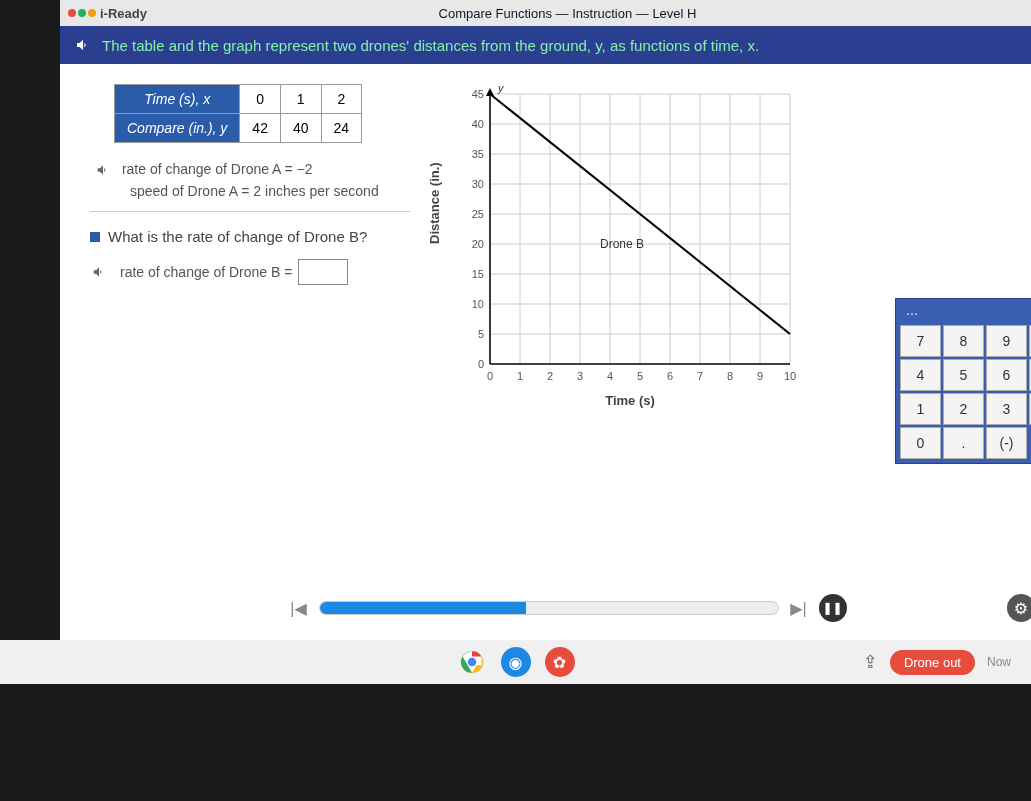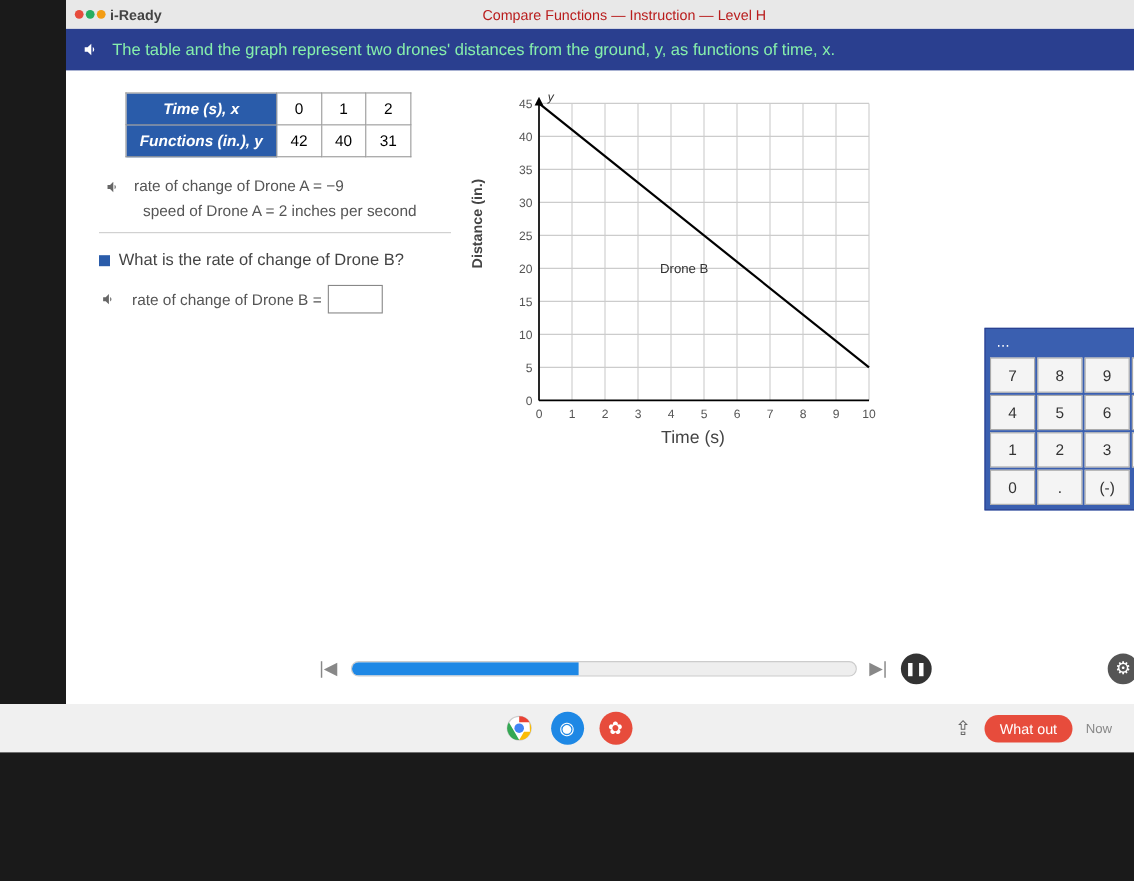--- a/index.html
+++ b/index.html
@@ -30,21 +30,21 @@
   }
   .logo-dots { display: flex; gap: 2px; margin-right: 4px; }
   .dot { width: 8px; height: 8px; border-radius: 50%; }
   .dot.r { background: #e74c3c; }
   .dot.g { background: #27ae60; }
   .dot.b { background: #f39c12; }
   .logo-text { font-weight: bold; color: #444; }
   .top-title {
     position: absolute;
     left: 50%; transform: translateX(-50%);
-    color: #b91c1c;
+    color: #0f172a;
     font-size: 13px;
   }
   .top-close {
     position: absolute;
     right: 8px; top: 4px;
     color: #666;
     font-weight: bold;
     cursor: pointer;
   }
   .instruction-bar {
@@ -86,21 +86,21 @@
   }
   .data-table td, .data-table th {
     border: 1px solid #999;
     padding: 6px 12px;
     text-align: center;
     font-size: 14px;
   }
   .data-table .hcell {
     background: #2a5caa;
     color: #fff;
-    font-weight: bold;
+    font-weight: normal;
   }
   .info-line {
     color: #555;
     font-size: 14px;
     margin-left: 4px;
     margin-bottom: 4px;
   }
   .divider {
     border: none;
     border-top: 1px solid #ccc;
@@ -138,22 +138,22 @@
     left: -6px; top: 50%;
     transform: translateY(-50%) rotate(-90deg);
     transform-origin: left center;
     font-size: 13px; color: #444;
     font-weight: bold;
   }
   .axis-label-x {
     position: absolute;
     bottom: -4px; left: 50%;
     transform: translateX(-50%);
-    font-size: 16px; color: #444;
-    font-weight: normal;
+    font-size: 13px; color: #444;
+    font-weight: bold;
   }
   
   .keypad {
     position: absolute;
     right: -30px; bottom: -60px;
     width: 180px;
     background: #3a5fb0;
     padding: 4px;
     border: 1px solid #2a3f8f;
   }
@@ -291,35 +291,35 @@
 
       <table class="data-table">
         <tbody>
             <tr>
           <td class="hcell"><span class="em">Time (s), x</span></td>
           <td>0</td>
           <td>1</td>
           <td>2</td>
         </tr>
         <tr>
-          <td class="hcell"><span class="em">Functions (in.), y</span></td>
+          <td class="hcell"><span class="em">Compare (in.), y</span></td>
           <td>42</td>
           <td>40</td>
-          <td>31</td>
+          <td>24</td>
         </tr>
       </tbody>
         </table>
 
       <div class="info-line">
         <span class="sub-audio">
           <svg viewBox="0 0 24 24">
               <path d="M3 9v6h4l5 5V4L7 9H3zm13 3a4 4 0 0 0-2-3.5v7A4 4 0 0 0 16 12z"></path>
             </svg>
         </span>
-        <span>rate of change of Drone A = −9</span>
+        <span>rate of change of Drone A = −2</span>
       </div>
       <div class="info-line" style="margin-left:40px">speed of Drone A = 2 inches per second</div>
 
       <hr class="divider">
 
       <div class="question-row">
         <span class="blue-sq"></span>
         <span class="question-text">What is the rate of change of Drone B?</span>
       </div>
 
@@ -448,16 +448,16 @@
         <circle cx="12" cy="12" r="4" fill="#4285f4"></circle>
         <path d="M12 2a10 10 0 0 1 8.7 5H12" fill="#ea4335"></path>
         <path d="M3.3 7A10 10 0 0 0 12 22l-4-7" fill="#34a853"></path>
         <path d="M20.7 7A10 10 0 0 1 12 22l4-7h5" fill="#fbbc05"></path>
       </svg>
   </span>
   <span class="task-icon" style="background:#1e88e5;color:#fff">◉</span>
   <span class="task-icon" style="background:#e74c3c;color:#fff">✿</span>
   <div class="taskbar-right">
     <span class="share-icon">⇪</span>
-    <span class="signout-btn">What out</span>
+    <span class="signout-btn">Drone out</span>
     <span class="now-text">Now</span>
   </div>
 </div>
 
 </body></html>

